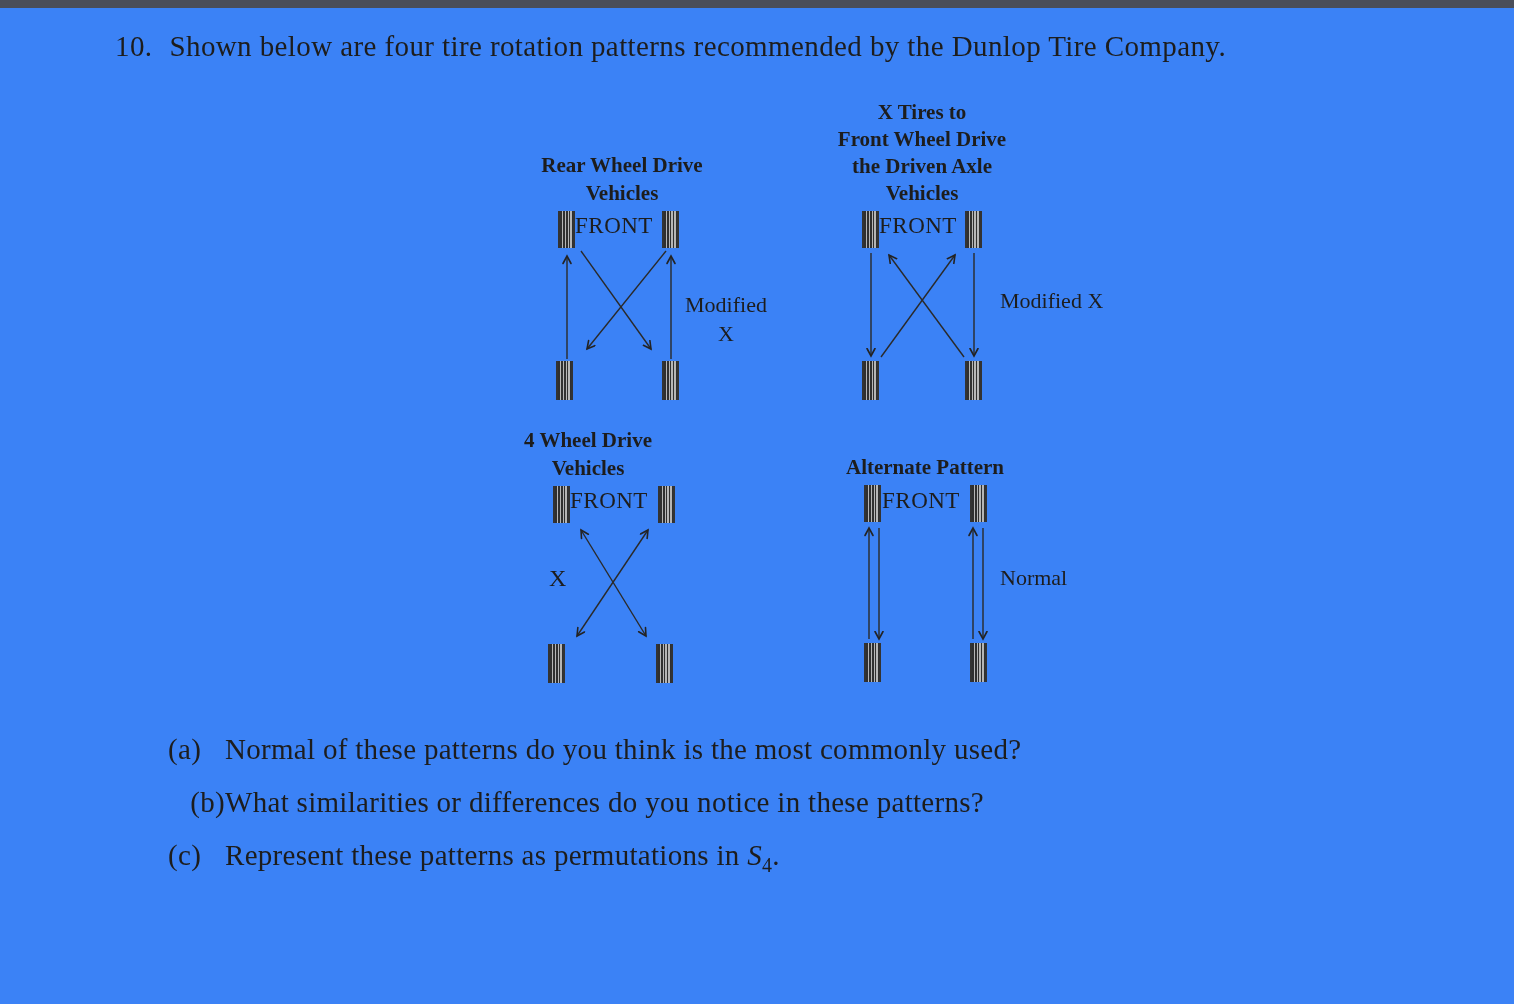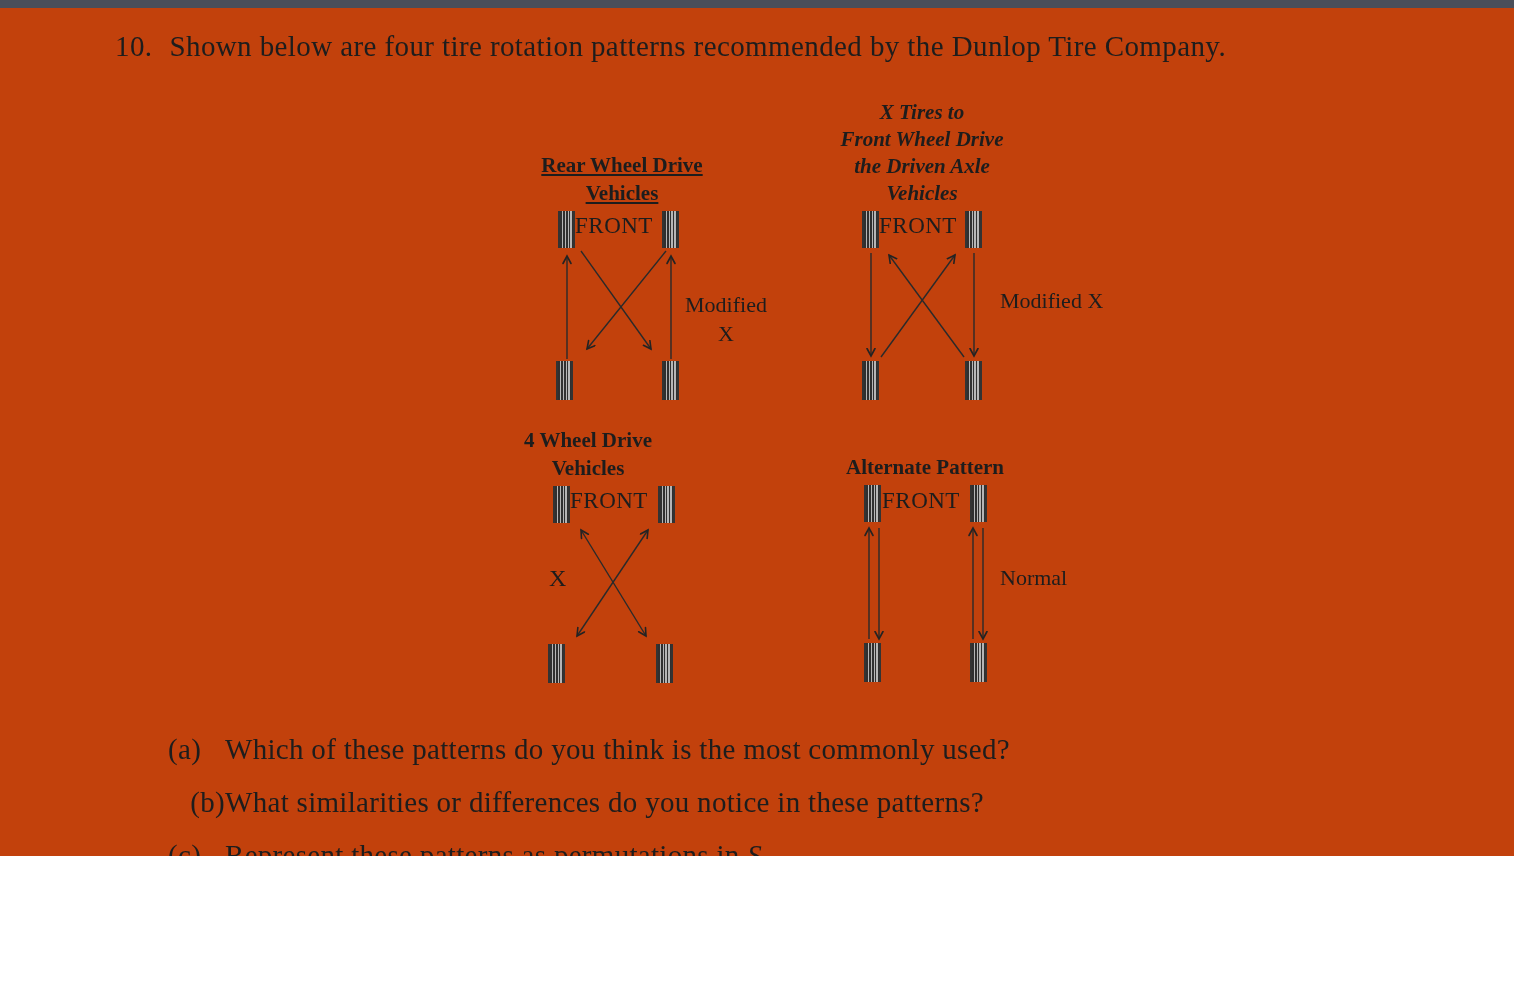--- a/index.html
+++ b/index.html
@@ -1,17 +1,17 @@
 <!DOCTYPE html>
 <html><head>
 <meta charset="utf-8">
 <style>
   html,body{margin:0;padding:0;background:#ffffff;}
   .page{
-    position:relative;width:1514px;height:856px;background:#c2410c;
+    position:relative;width:1514px;height:1004px;background:#3b82f6;
     font-family:"Liberation Serif","DejaVu Serif",serif;color:#1d1d1d;overflow:hidden;
   }
   .topbar{position:absolute;left:0;top:0;width:100%;height:8px;background:#4a4e59;}
   .heading{position:absolute;left:115px;top:30px;font-size:29px;letter-spacing:.4px;white-space:nowrap;}
   .heading .num{display:inline-block;margin-right:17px;}
   .arrows-overlay{position:absolute;left:0;top:0;width:1514px;height:1004px;pointer-events:none;}
   .dg-title{position:absolute;text-align:center;font-weight:bold;font-size:21px;line-height:28px;}
   .dg-title.tight{line-height:27px;}
   .front{position:absolute;font-size:23px;text-align:left;letter-spacing:.5px;white-space:nowrap;}
   .plabel{position:absolute;font-size:22px;text-align:center;line-height:29px;white-space:nowrap;}
@@ -58,35 +58,35 @@
       <line x1="581" y1="530" x2="646" y2="636" marker-start="url(#ah)" marker-end="url(#ah)"></line>
       <line x1="648" y1="530" x2="577" y2="636" marker-start="url(#ah)" marker-end="url(#ah)"></line>
 
       <line x1="869" y1="639" x2="869" y2="528" marker-end="url(#ah)"></line>
       <line x1="879" y1="528" x2="879" y2="639" marker-end="url(#ah)"></line>
       <line x1="973" y1="639" x2="973" y2="528" marker-end="url(#ah)"></line>
       <line x1="983" y1="528" x2="983" y2="639" marker-end="url(#ah)"></line>
     </g>
   </svg>
 
-  <div class="dg-title" style="left:500px;top:151px;width:244px;text-decoration:underline;">
+  <div class="dg-title" style="left:500px;top:151px;width:244px;">
     <div>Rear Wheel Drive</div>
     <div>Vehicles</div>
   </div>
   <div class="tire" style="left:558px;top:211px;"></div>
   <div class="front" style="left:575px;top:213px;width:87px;">FRONT</div>
   <div class="tire" style="left:662px;top:211px;"></div>
   <div class="plabel" style="left:680px;top:290px;width:92px;">
     <div>Modified</div>
     <div>X</div>
   </div>
   <div class="tire" style="left:556px;top:361px;height:39px;"></div>
   <div class="tire" style="left:662px;top:361px;height:39px;"></div>
 
-  <div class="dg-title tight" style="left:790px;top:99px;width:264px;font-style:italic;">
+  <div class="dg-title tight" style="left:790px;top:99px;width:264px;">
     <div>X Tires to</div>
     <div>Front Wheel Drive</div>
     <div>the Driven Axle</div>
     <div>Vehicles</div>
   </div>
   <div class="tire" style="left:862px;top:211px;"></div>
   <div class="front" style="left:879px;top:213px;width:86px;">FRONT</div>
   <div class="tire" style="left:965px;top:211px;"></div>
   <div class="plabel" style="left:1000px;top:286px;">Modified X</div>
   <div class="tire" style="left:862px;top:361px;height:39px;"></div>
@@ -108,21 +108,21 @@
   </div>
   <div class="tire" style="left:864px;top:485px;"></div>
   <div class="front" style="left:882px;top:488px;width:88px;">FRONT</div>
   <div class="tire" style="left:970px;top:485px;"></div>
   <div class="plabel" style="left:1000px;top:563px;">Normal</div>
   <div class="tire" style="left:864px;top:643px;height:39px;"></div>
   <div class="tire" style="left:970px;top:643px;height:39px;"></div>
 
   <div>
     <div class="q" style="top:733px;">
-      <span class="q-label">(a)</span><span>Which of these patterns do you think is the most commonly used?</span><span class="math"></span><span class="math-sub"></span><span></span>
+      <span class="q-label">(a)</span><span>Normal of these patterns do you think is the most commonly used?</span><span class="math"></span><span class="math-sub"></span><span></span>
     </div>
     <div class="q" style="top:786px;text-align:right;">
       <span class="q-label">(b)</span><span>What similarities or differences do you notice in these patterns?</span><span class="math"></span><span class="math-sub"></span><span></span>
     </div>
     <div class="q" style="top:839px;">
       <span class="q-label">(c)</span><span>Represent these patterns as permutations in </span><span class="math">S</span><span class="math-sub">4</span><span>.</span>
     </div>
   </div>
 
 </div>

